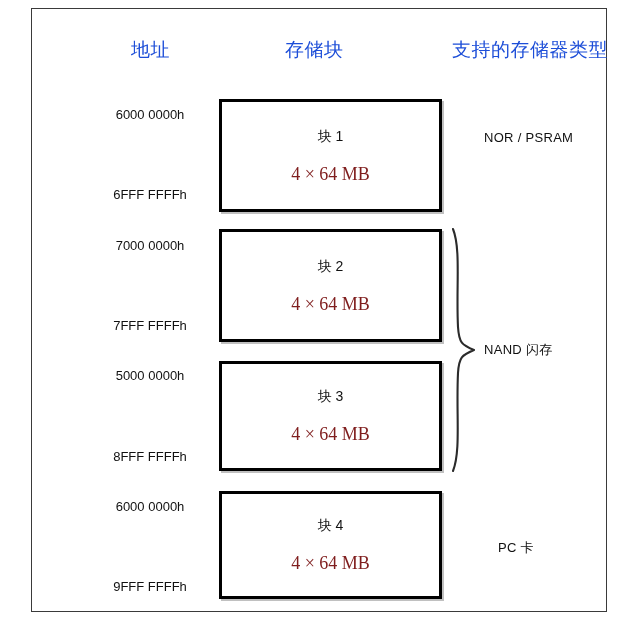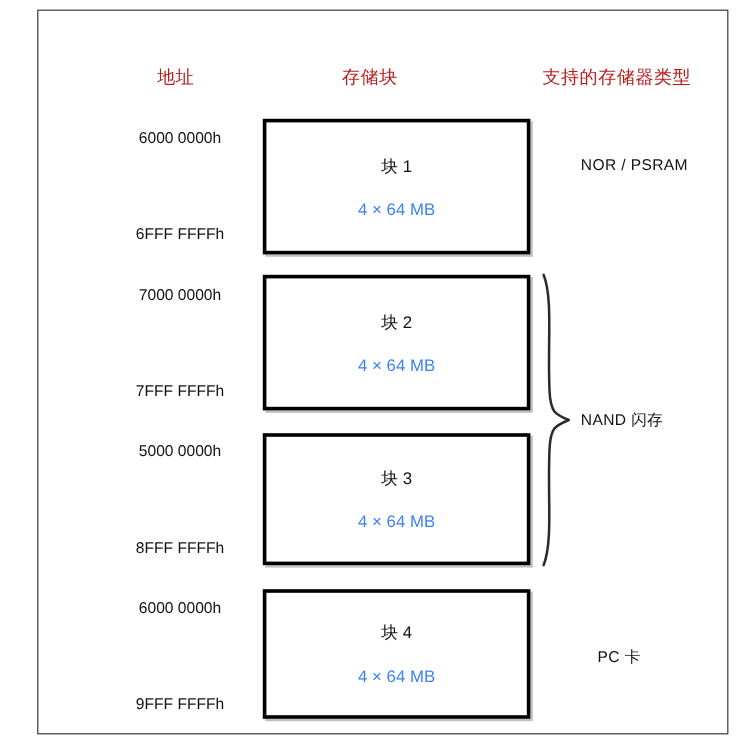--- a/index.html
+++ b/index.html
@@ -29,26 +29,25 @@
     width: 576px;
     height: 604px;
     border: 1px solid #3a3a3a;
     box-sizing: border-box;
     background: #ffffff;
   }
 
   
   .col-header {
     position: absolute;
-    font-size: 15px;
+    font-size: 19px;
     line-height: 1;
-    color: #b91c1c;
+    color: #1d4ed8;
     white-space: nowrap;
     letter-spacing: 0.5px;
-    margin-top: 17px;
   }
   .hdr-address  { left: 99px;  top: 31px; }
   .hdr-bank     { left: 253px; top: 31px; }
   .hdr-memtype  { left: 420px; top: 31px; }
 
   
   .addr {
     position: absolute;
     width: 120px;
     text-align: center;
@@ -78,25 +77,26 @@
     align-items: center;
     justify-content: center;
   }
   .bank-title {
     font-size: 14px;
     line-height: 1;
     color: #111;
     white-space: nowrap;
   }
   .bank-size {
-    font-size: 14px;
+    font-size: 18px;
     line-height: 1;
     margin-top: 22px;
-    color: #3b82f6;
+    color: #7f1d1d;
     white-space: nowrap;
+    font-family: Liberation Serif, serif;
   }
 
   
   .memtype {
     position: absolute;
     font-size: 13px;
     line-height: 1;
     white-space: nowrap;
     color: #111;
     letter-spacing: 0.3px;

